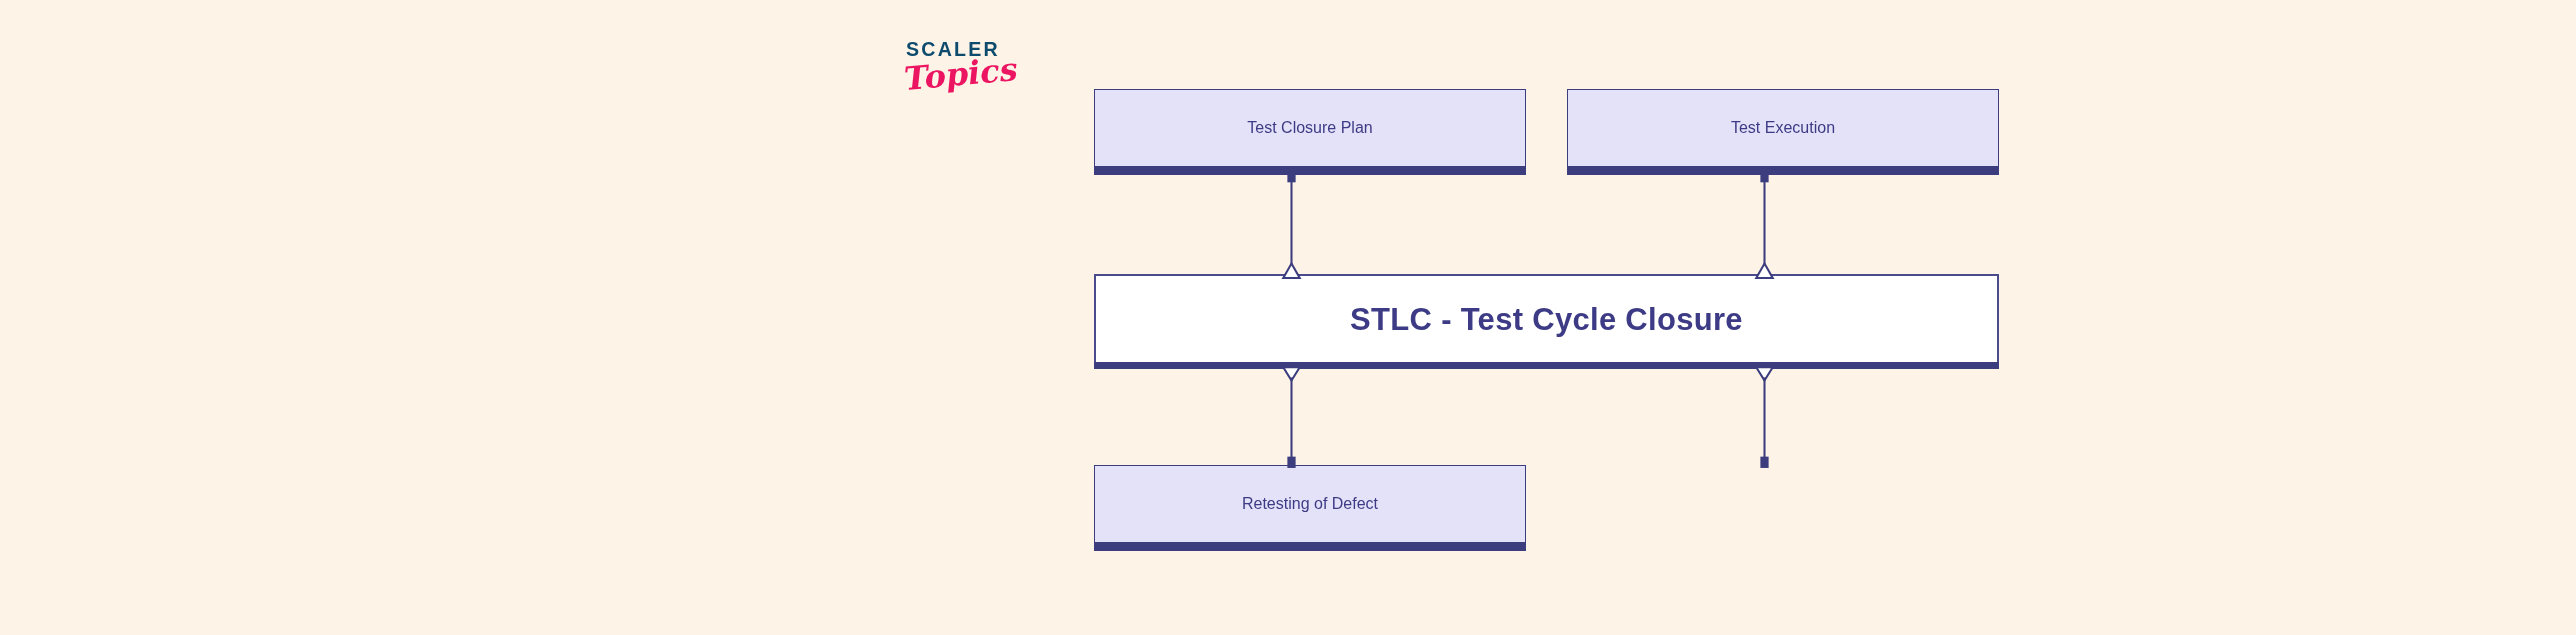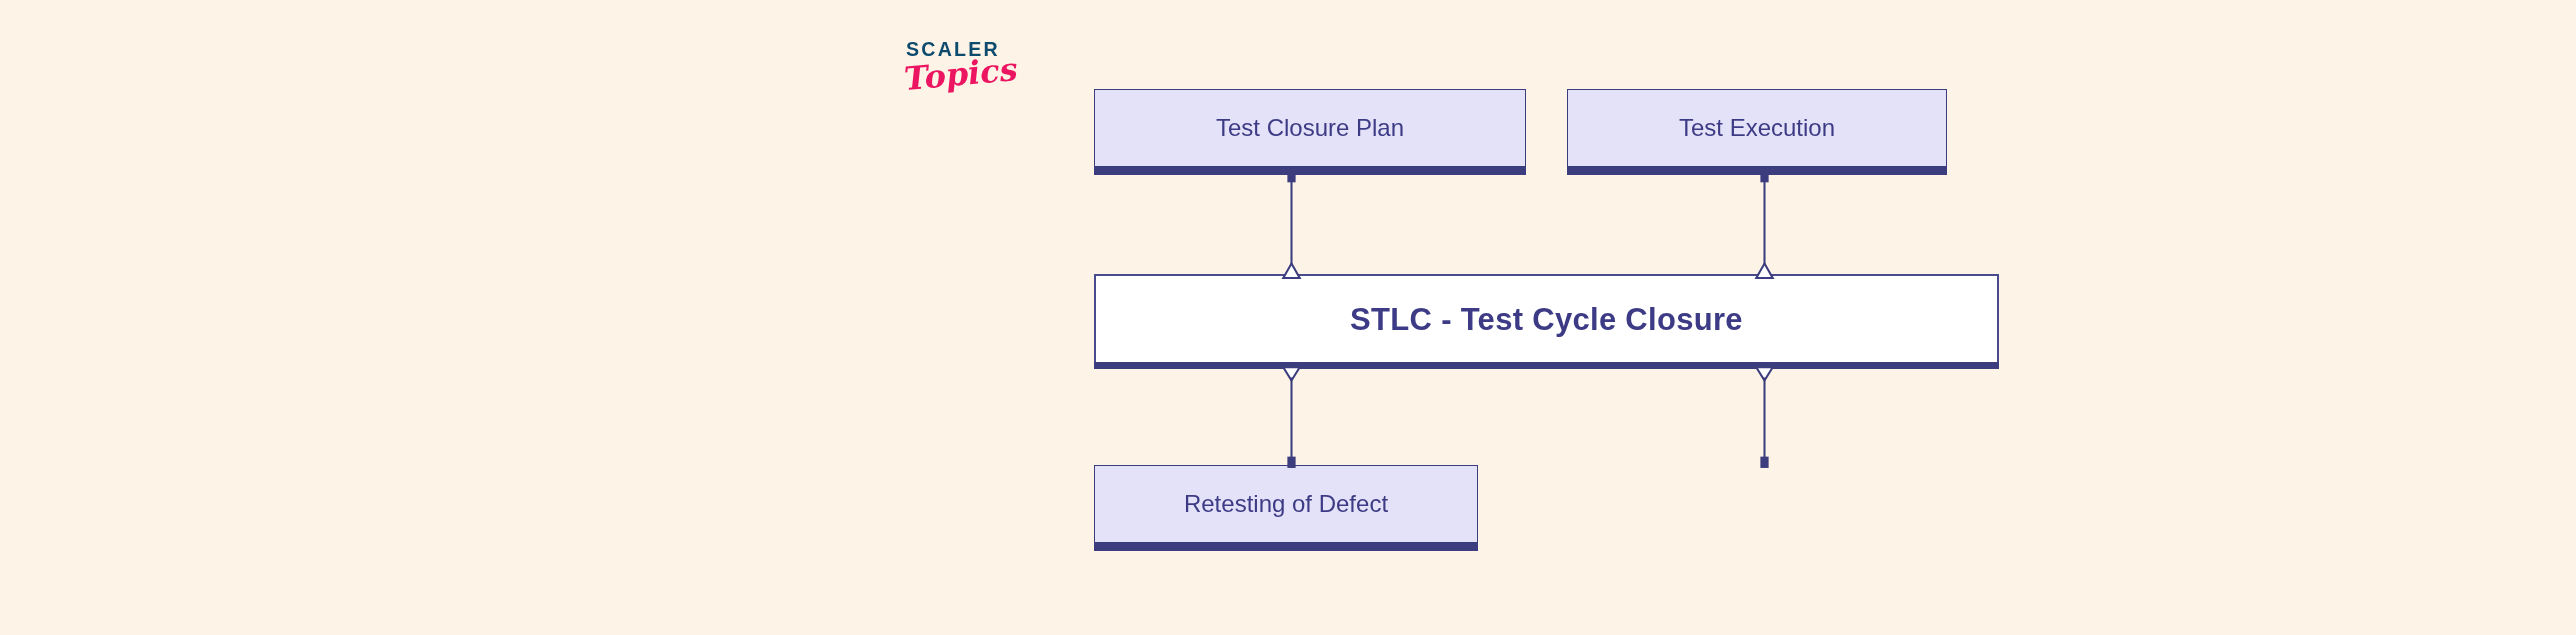--- a/index.html
+++ b/index.html
@@ -91,21 +91,21 @@
     height: 77px;
     background: #e4e2f8;
     border: 1.5px solid #3c3d7e;
     border-bottom: none;
   }
   .node.leaf .node-bar {
     top: 77px;
     height: 8.8px;
   }
   .node.leaf .node-label {
-    font-size: 24px;
+    font-size: 16px;
     font-weight: 400;
   }
 
   
   .node.center .node-body {
     height: 88px;
     background: #ffffff;
     border: 2.1px solid #4a4b8c;
     border-bottom: none;
   }
@@ -114,23 +114,23 @@
     height: 7.2px;
   }
   .node.center .node-label {
     font-size: 31px;
     font-weight: 700;
     letter-spacing: 0.3px;
   }
 
   
   #node-test-closure-plan { left: 1094px; top: 89px; width: 432px; height: 87px; }
-  #node-test-execution    { left: 1567px; top: 89px; width: 380px; height: 87px; }
+  #node-test-execution    { left: 1567px; top: 89px; width: 432px; height: 87px; }
   #node-stlc-center       { left: 1094px; top: 274px; width: 905px; height: 95px; }
-  #node-retesting-defect  { left: 1094px; top: 465px; width: 384px; height: 87px; }
+  #node-retesting-defect  { left: 1094px; top: 465px; width: 432px; height: 87px; }
   #node-test-artifacts    { left: 1567px; top: 465px; width: 432px; height: 87px; }
 
   
   .connector {
     position: absolute;
     pointer-events: none;
   }
   .connector svg { display: block; overflow: visible; }
 
   #conn-plan-to-center      { left: 1277px; top: 171px; width: 29px; height: 107px; }

